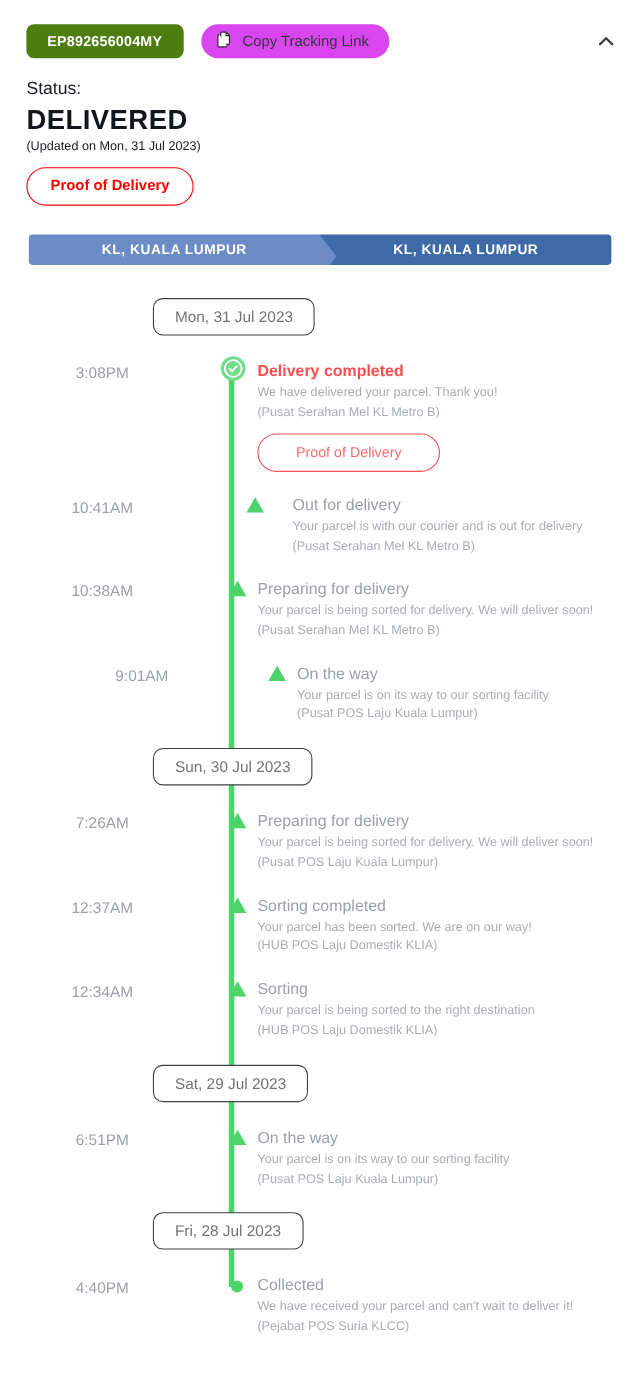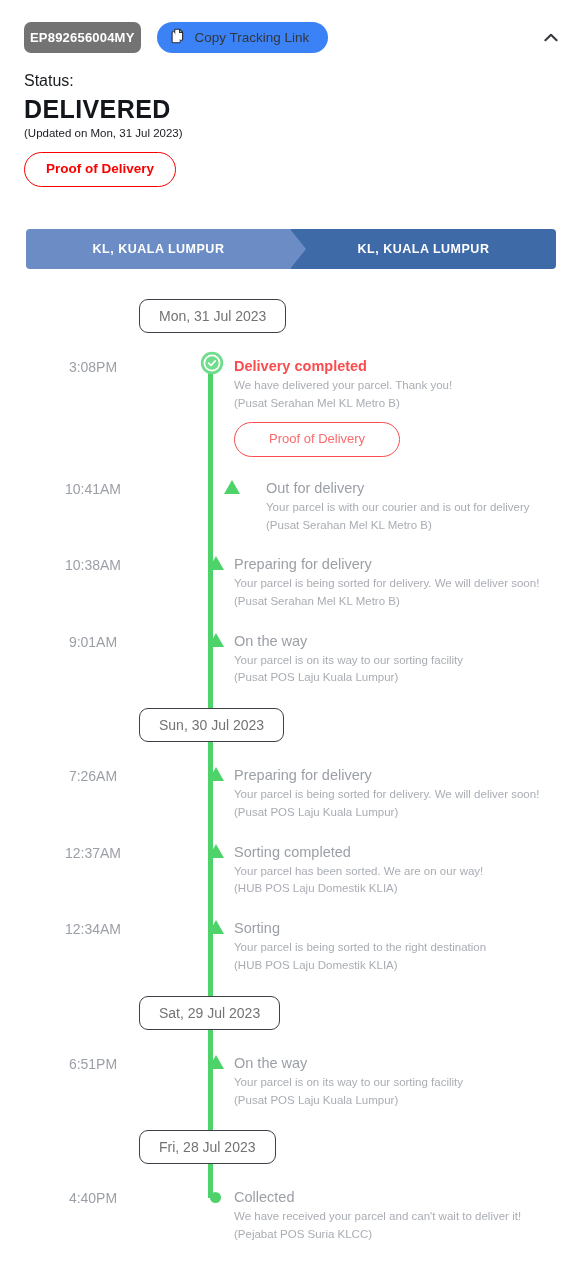--- a/index.html
+++ b/index.html
@@ -12,33 +12,33 @@
   body { width: 582px; height: 1273px; overflow: hidden; position: relative; }
 
   
   .header-row {
     display: flex;
     align-items: center;
     padding: 20px 18px 0 24px;
     height: 54px;
   }
   .tracking-badge {
-    background: #737373;
+    background: #4d7c0f;
     color: #ffffff;
     font-size: 13px;
     font-weight: bold;
     letter-spacing: 0.2px;
     border-radius: 7px;
-    padding: 9px 6px;
+    padding: 9px 19px;
     line-height: 1;
     white-space: nowrap;
   }
   .copy-btn {
     margin-left: 16px;
-    background: #3b82f6;
+    background: #d946ef;
     border: none;
     border-radius: 16px;
     height: 31px;
     display: flex;
     align-items: center;
     gap: 9px;
     padding: 0 19px 0 14px;
     cursor: pointer;
     font-family: inherit;
   }
@@ -89,24 +89,23 @@
     cursor: pointer;
     font-family: inherit;
     line-height: 1.1;
   }
 
   
   .route-wrap { padding: 26px 26px 0 26px; }
   .route-bar {
     position: relative;
     display: flex;
-    height: 40px;
+    height: 28px;
     border-radius: 4px;
     overflow: hidden;
-    margin-top: 16px;
   }
   .route-seg {
     flex: 1 1 50%;
     display: flex;
     align-items: center;
     justify-content: center;
     color: #ffffff;
     font-size: 12.5px;
     font-weight: bold;
     letter-spacing: 0.5px;
@@ -313,21 +312,21 @@
       <div class="time">10:38AM</div>
       <div class="marker-col">
         <div class="m-triangle"></div>
       </div>
       <div class="body">
         <div class="title">Preparing for delivery</div>
         <div class="desc">Your parcel is being sorted for delivery. We will deliver soon!</div>
         <div class="loc">(Pusat Serahan Mel KL Metro B)</div>
       </div>
     </div>
-    <div class="event" style="margin-bottom: 12px;">
+    <div class="event" style="margin-bottom: 12px; padding-left: 36px;">
       <div class="time">9:01AM</div>
       <div class="marker-col">
         <div class="m-triangle"></div>
       </div>
       <div class="body">
         <div class="title">On the way</div>
         <div class="desc">Your parcel is on its way to our sorting facility</div>
         <div class="loc">(Pusat POS Laju Kuala Lumpur)</div>
       </div>
     </div>

